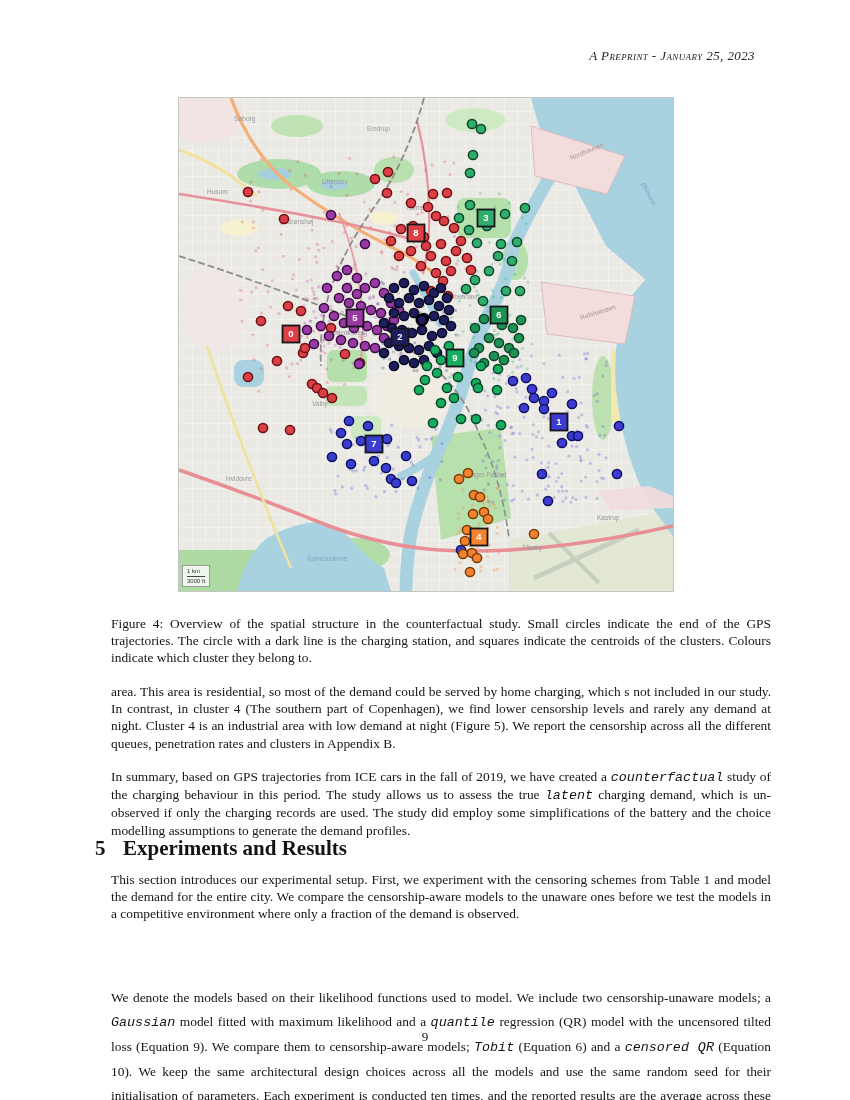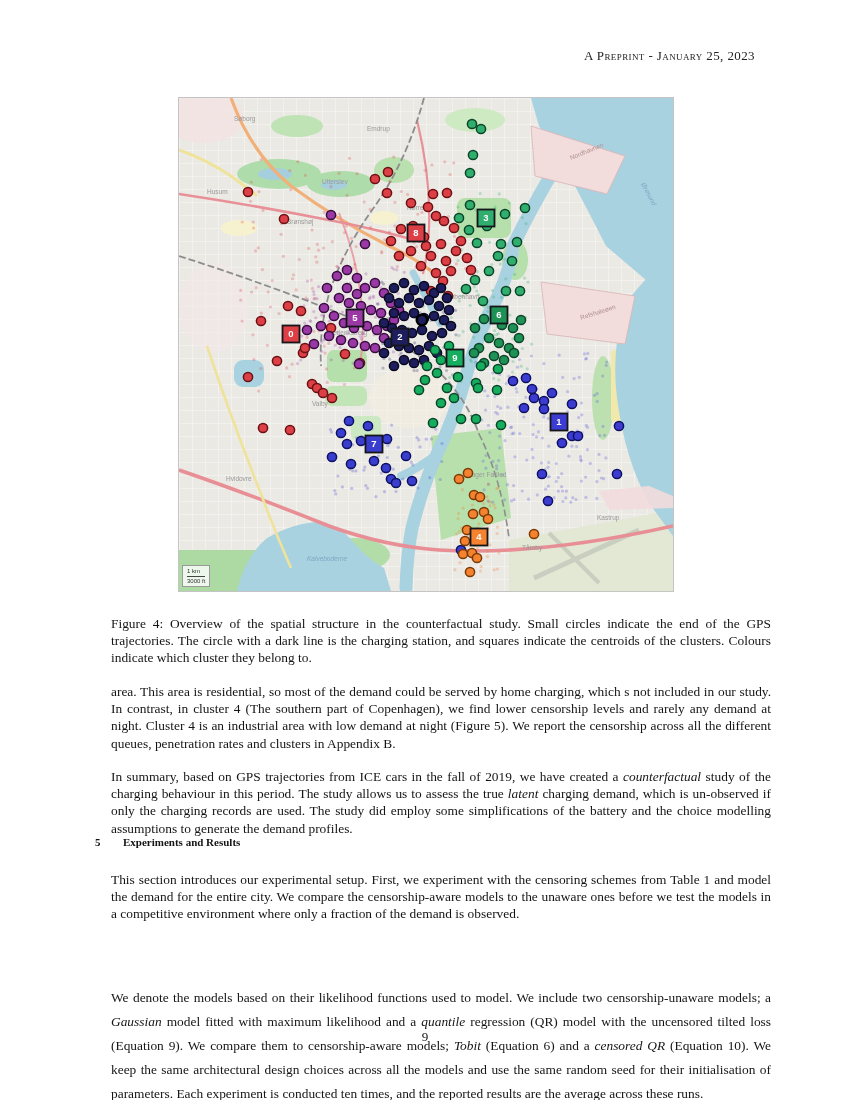--- a/index.html
+++ b/index.html
@@ -1,37 +1,37 @@
 <!DOCTYPE html>
 <html><head>
 <meta charset="utf-8">
 <style>
   html,body{margin:0;padding:0;background:#ffffff;}
   body{width:850px;height:1100px;font-family:"Liberation Serif",serif;color:#141414;}
   .page{position:relative;width:850px;height:1100px;overflow:hidden;background:#fff;}
   .runhead{position:absolute;top:48px;left:0;width:755px;text-align:right;
-           font-size:13px;font-variant:small-caps;letter-spacing:.4px;color:#222;}
+           font-size:13px;font-variant:small-caps;letter-spacing:.4px;color:#222;font-style:italic;}
   .mapfig{position:absolute;left:178px;top:97px;width:494px;height:493px;margin:0;
           border:1px solid #c4c4c4;box-sizing:content-box;}
   .mapfig svg{display:block;}
   .scalebar{position:absolute;left:3px;bottom:4px;background:rgba(255,255,255,.78);
             border:1px solid #9a9a9a;font-family:"Liberation Sans",sans-serif;font-size:6px;
             line-height:1.35;color:#333;padding:1px 4px;}
   .sb-km{border-bottom:1px solid #444;padding-bottom:1px;}
   .textblock{position:absolute;left:95px;width:660px;text-align:justify;
              font-size:13.4px;line-height:17.2px;margin:16px;}
   .caption{top:599px;}
   .p1{top:667px;}
   .p2{top:752px;}
   .p3{top:855px;}
   .p4{top:970px;line-height:24px;}
-  .sechead{position:absolute;left:95px;top:836px;font-size:11px;font-weight:bold;margin:0;}
+  .sechead{position:absolute;left:95px;top:836px;font-size:21px;font-weight:bold;margin:0;}
   .sechead .num{display:inline-block;min-width:28px;}
   .pagenum{position:absolute;left:95px;top:1029px;width:660px;text-align:center;font-size:13px;}
-  .it{font-style:italic;}
+  .it{font-style:italic;font-family:Liberation Mono, monospace;}
 </style>
 </head>
 <body>
 
 <div class="page">
 
   <div class="runhead">A Preprint - January 25, 2023</div>
 
   <figure class="mapfig">
     <svg id="map-svg" viewBox="0 0 494 493" width="494" height="493">

